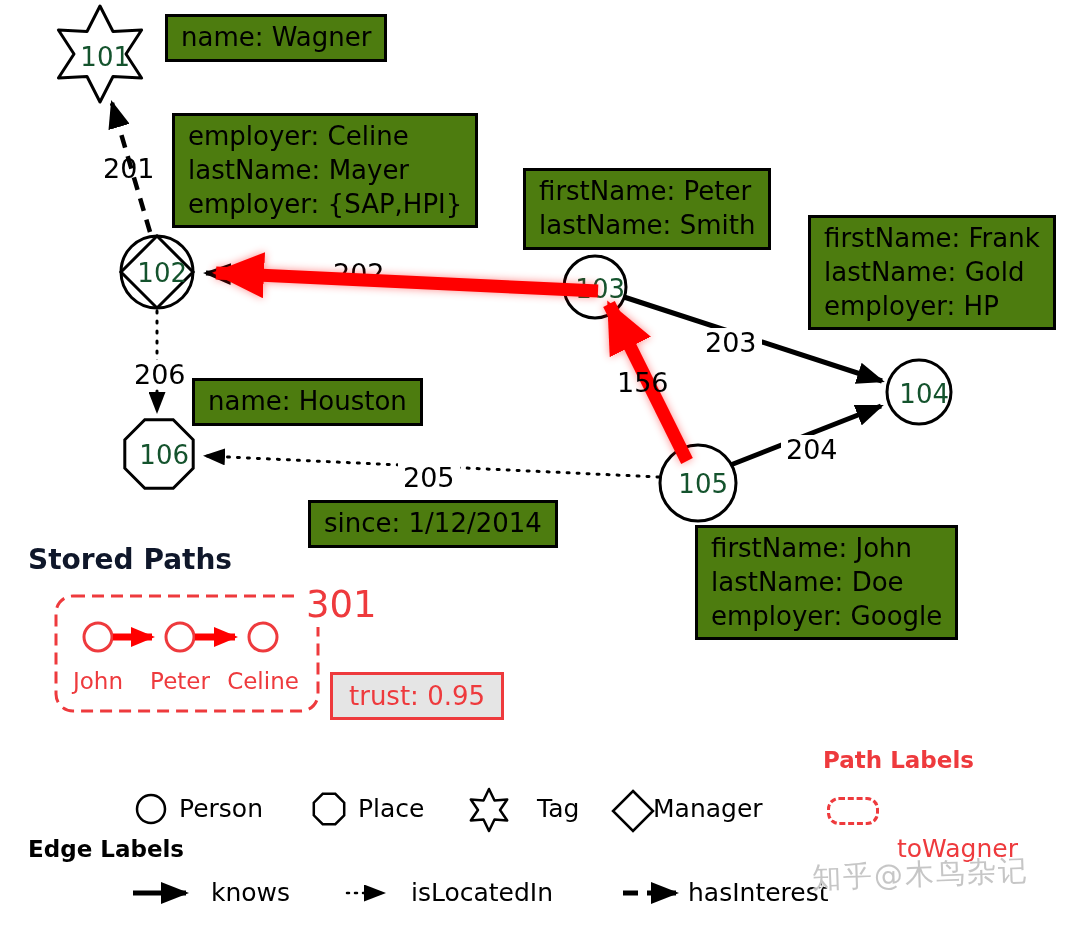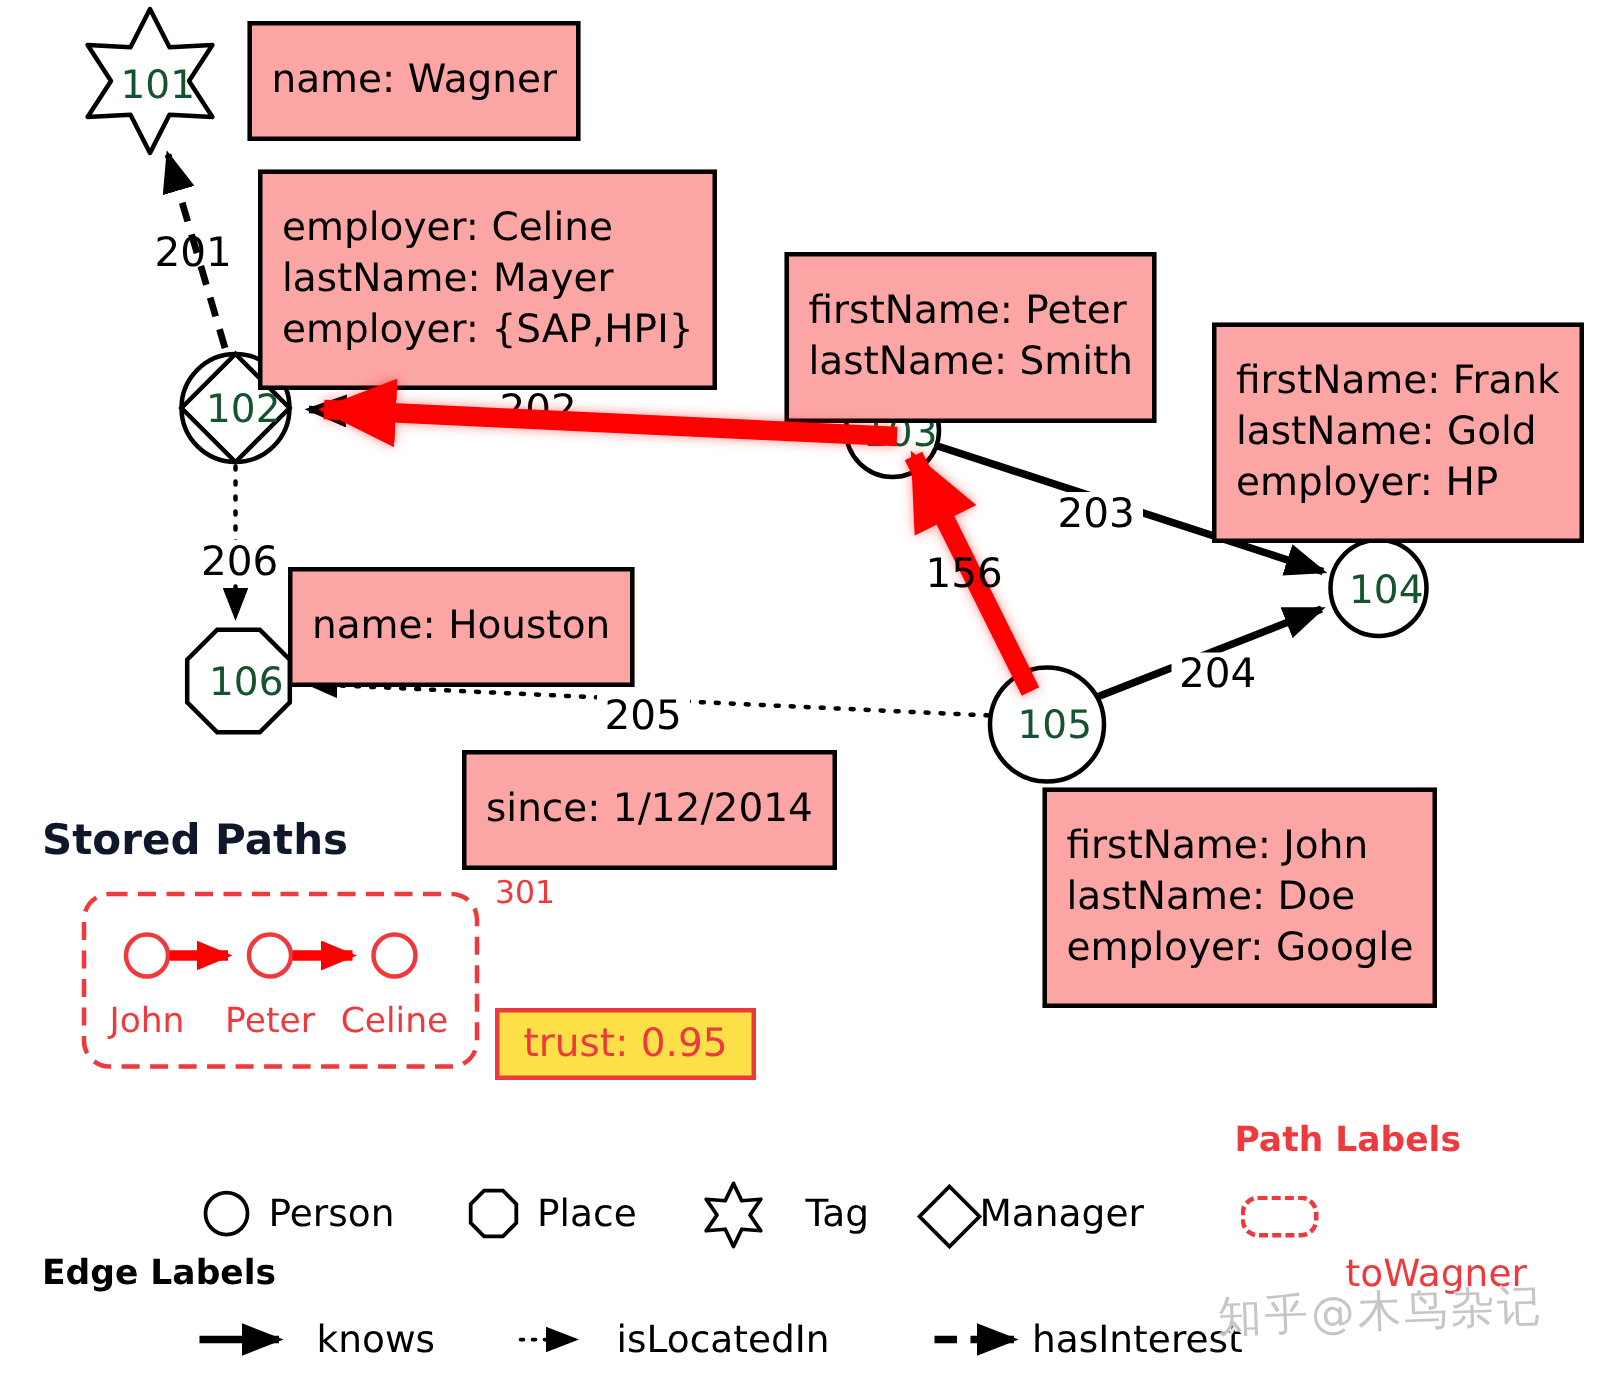--- a/index.html
+++ b/index.html
@@ -4,26 +4,26 @@
 <style>
   html,body{margin:0;padding:0;background:#ffffff;}
   body{font-family:"DejaVu Sans","Liberation Sans",sans-serif;}
   #stage{position:relative;width:1080px;height:926px;background:#fff;overflow:hidden;}
   .abs{position:absolute;}
   svg.layer{position:absolute;left:0;top:0;pointer-events:none;}
   .z0{z-index:0;} .z1{z-index:1;} .z2{z-index:2;} .z3{z-index:3;}
   .nodeid{width:60px;text-align:right;font-size:26px;color:#14532d;white-space:nowrap;}
   .elabel{font-size:27px;color:#000;white-space:nowrap;line-height:1;}
   .elabel.gap{background:#fff;padding:1px 5px;margin-top:12px;}
-  .pbox{border:3px solid #000;background:#fca5a5;padding:20px 13px;font-size:26px;
+  .pbox{border:3px solid #000;background:#4d7c0f;padding:4px 13px;font-size:26px;
         line-height:1.3;color:#000;white-space:nowrap;}
-  .trustbox{border:3px solid #ee3a3d;background:#fde047;color:#ee3a3d;
+  .trustbox{border:3px solid #ee3a3d;background:#e5e5e5;color:#ee3a3d;
             padding:6px 16px;font-size:26px;white-space:nowrap;}
   .sp-title{font-size:28px;font-weight:bold;color:#0f172a;white-space:nowrap;}
-  .sp-id{font-size:21px;color:#ee3a3d;background:#fff;padding:1px 5px;white-space:nowrap;margin-left:24px;}
+  .sp-id{font-size:37px;color:#ee3a3d;background:#fff;padding:1px 5px;white-space:nowrap;}
   .sp-name{font-size:23px;color:#ee3a3d;text-align:center;white-space:nowrap;}
   .leg-h{font-size:23px;font-weight:bold;color:#000;white-space:nowrap;}
   .leg-h.red{color:#ee3a3d;}
   .leg-t{font-size:25px;color:#000;white-space:nowrap;}
   .leg-t.red{color:#ee3a3d;margin-top:40px;}
   .pathicon{width:46px;height:22px;border:3px dashed #ee3a3d;border-radius:12px;}
   .wm{font-size:29px;color:#c4c4c4;letter-spacing:2px;white-space:nowrap;
       text-shadow:2px 2px 0 rgba(255,255,255,.95),-1px -1px 0 rgba(255,255,255,.7);
       transform:rotate(-2deg);opacity:.95;}
 </style>

